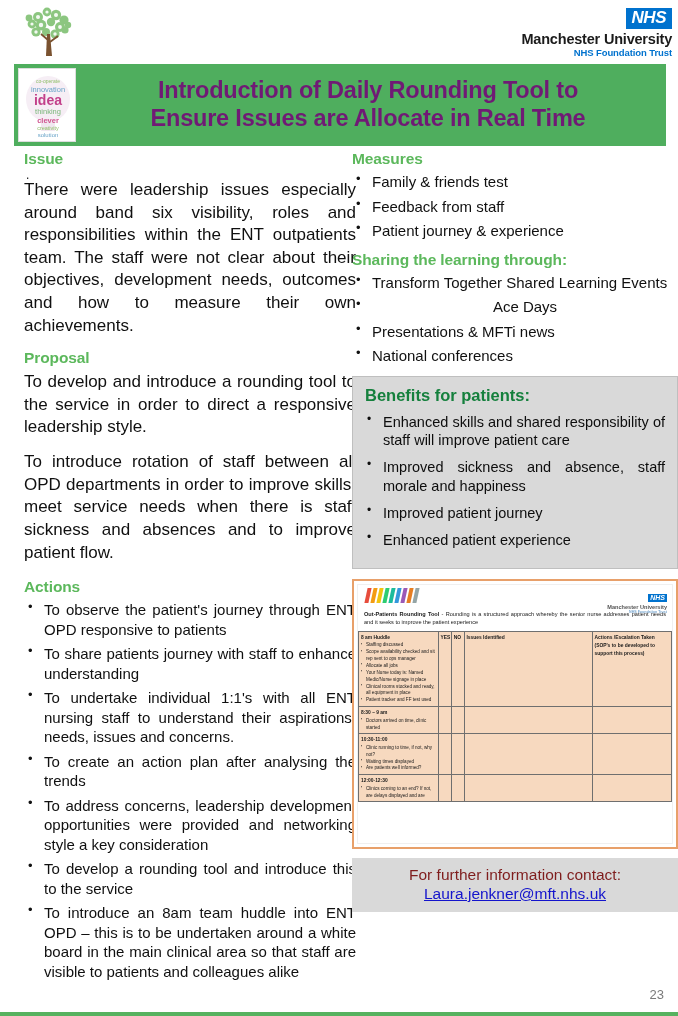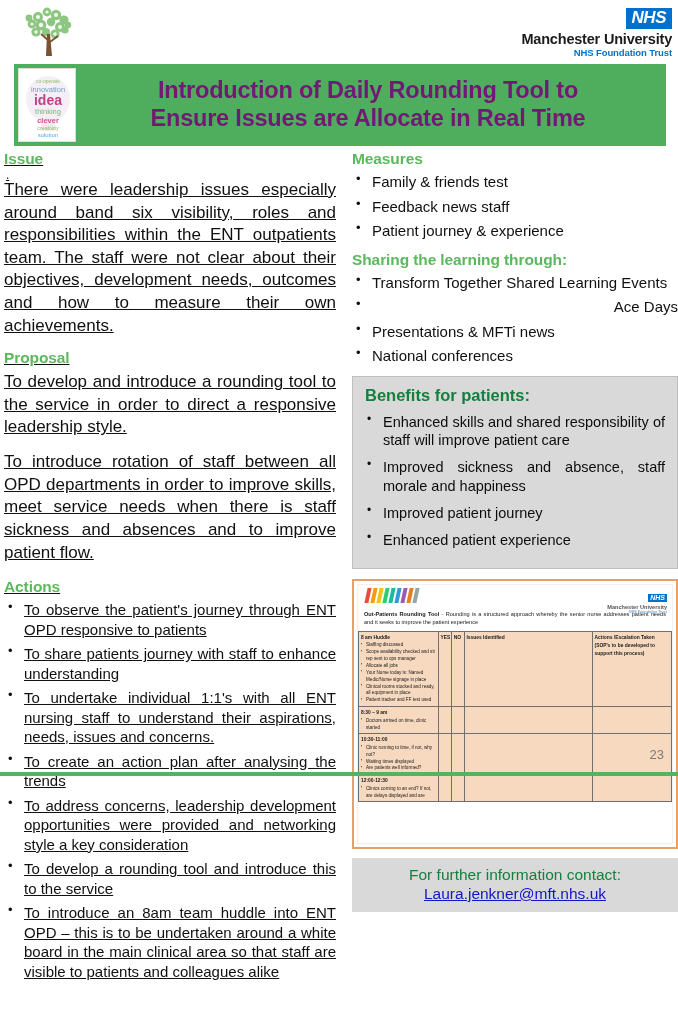--- a/index.html
+++ b/index.html
@@ -3,21 +3,21 @@
 <meta charset="utf-8">
 <style>
   * { box-sizing: border-box; margin: 0; padding: 0; }
   html, body {
     width: 678px; height: 1016px;
     background: #ffffff;
     font-family: "Liberation Sans", sans-serif;
     color: #111111;
     overflow: hidden;
   }
-  .page { position: relative; width: 678px; height: 776px; }
+  .page { position: relative; width: 678px; height: 1016px; }
 
   
   .top-bar { position: absolute; left: 0; top: 0; width: 678px; height: 62px; }
   .tree-logo { position: absolute; left: 16px; top: 4px; width: 68px; height: 56px; }
   .nhs-block { position: absolute; right: 6px; top: 8px; text-align: right; }
   .nhs-badge {
     display: inline-block; background: #0072CE; color: #ffffff;
     font-weight: bold; font-style: italic; font-size: 17px; letter-spacing: -0.5px;
     padding: 1px 6px 2px 6px; line-height: 1.05; font-family: "Liberation Sans", sans-serif;
   }
@@ -33,21 +33,21 @@
     width: 58px; height: 74px; margin-left: 4px; flex: 0 0 auto;
     background: #ffffff; border: 1px solid #dddddd; position: relative; overflow: hidden;
   }
   .banner-title {
     flex: 1 1 auto; text-align: center; color: #701a75;
     font-size: 23.5px; font-weight: bold; line-height: 1.18;
     padding: 0 8px 0 2px; letter-spacing: -0.2px;
   }
 
   
-  .col-left  { position: absolute; left: 4px; top: 150px; width: 332px; text-decoration: underline; }
+  .col-left  { position: absolute; left: 24px; top: 150px; width: 332px; }
   .col-right { position: absolute; left: 352px; top: 150px; width: 326px; }
 
   .h-green {
     color: #5CB85C; font-weight: bold; font-size: 15.5px;
     margin: 0 0 4px 0; letter-spacing: -0.1px;
   }
   .stray-dot { font-size: 12px; color: #111; line-height: 6px; height: 7px; margin-left: 2px; }
   p.body {
     font-size: 17px; line-height: 1.33; text-align: justify;
     margin: 0 0 12px 0; color: #101010;
@@ -106,21 +106,21 @@
   table.rt li::before { content: "\25AA"; position: absolute; left: 0; top: -0.5px; font-size: 3.4px; }
   .c-yes { width: 13px; text-align: center; }
   .c-no  { width: 13px; text-align: center; }
   .c-iss { width: 128px; }
 
   
   .contact {
     margin-top: 9px; background: #D9D9D9; text-align: center;
     padding: 7px 4px 8px 4px;
   }
-  .contact .l1 { font-size: 15.5px; color: #15803d; line-height: 1.25; text-align: center; }
+  .contact .l1 { font-size: 15.5px; color: #7f1d1d; line-height: 1.25; text-align: center; }
   .contact .l2 { font-size: 15.5px; color: #1414CC; text-decoration: underline; line-height: 1.3; }
 
   .page-num {
     position: absolute; right: 14px; bottom: 14px;
     font-size: 13px; color: #7a7a7a;
   }
   .bottom-rule { position: absolute; left: 0; bottom: 0; width: 678px; height: 4px; background: #57B25F; }
   a { color: inherit; }
 </style>
 </head>
@@ -205,28 +205,28 @@
       <li>To address concerns, leadership development opportunities were provided and networking style a key consideration</li>
       <li>To develop a rounding tool and introduce this to the service</li>
       <li>To introduce an 8am team huddle into ENT OPD – this is to be undertaken around a white board in the main clinical area so that staff are visible to patients and colleagues alike</li>
     </ul>
   </div>
 
   <div class="col-right">
     <div class="h-green">Measures</div>
     <ul class="bullets nojustify">
       <li>Family &amp; friends test</li>
-      <li>Feedback news staff</li>
+      <li>Feedback from staff</li>
       <li>Patient journey &amp; experience</li>
     </ul>
 
     <div class="h-green" style="margin-top:10px">Sharing the learning through:</div>
     <ul class="bullets">
       <li>Transform Together Shared Learning Events</li>
-      <li class="nojust" style="text-align:right">Ace Days</li>
+      <li class="nojust" style="text-align:center">Ace Days</li>
       <li style="text-align:left">Presentations &amp; MFTi news</li>
       <li style="text-align:left">National conferences</li>
     </ul>
 
     <div class="benefits">
       <h3>Benefits for patients:</h3>
       <ul>
         <li>Enhanced skills and shared responsibility of staff will improve patient care</li>
         <li>Improved sickness and absence, staff morale and happiness</li>
         <li style="text-align:left">Improved patient journey</li>

